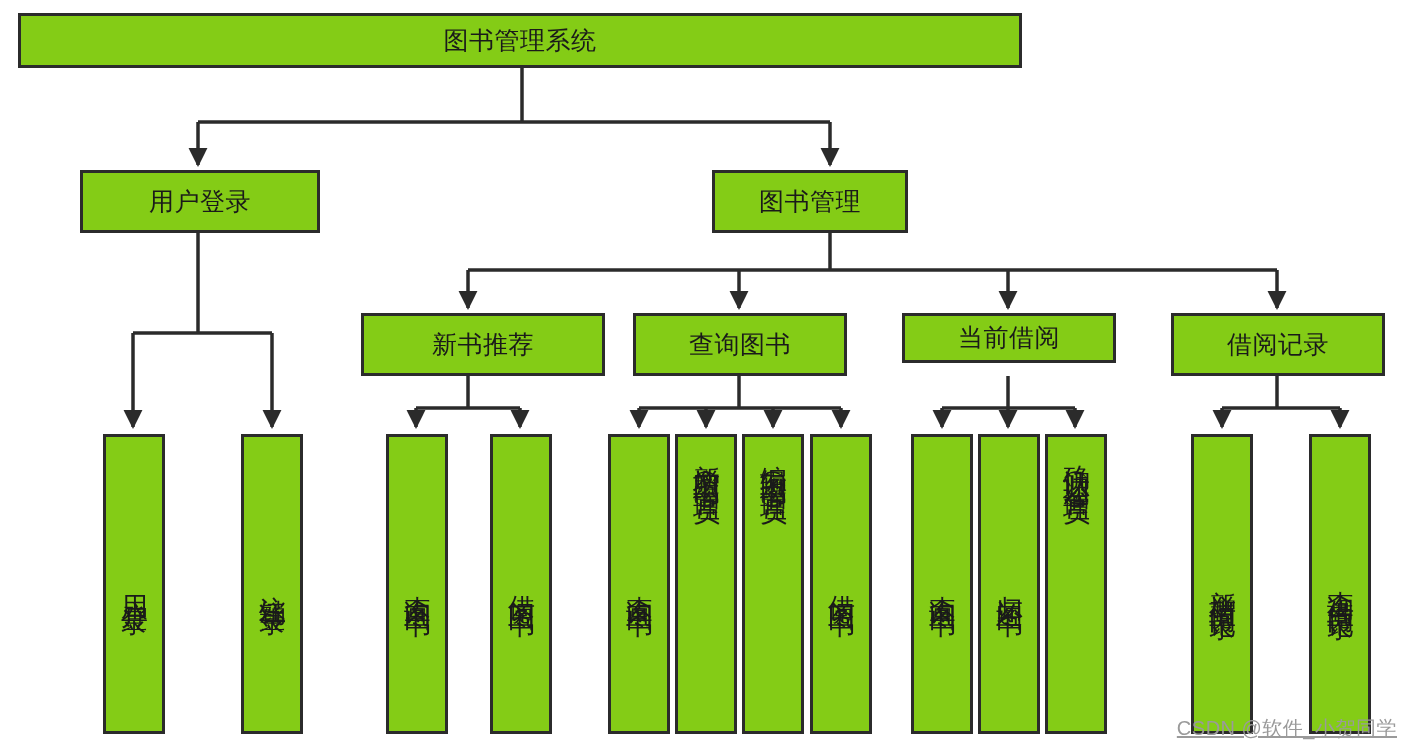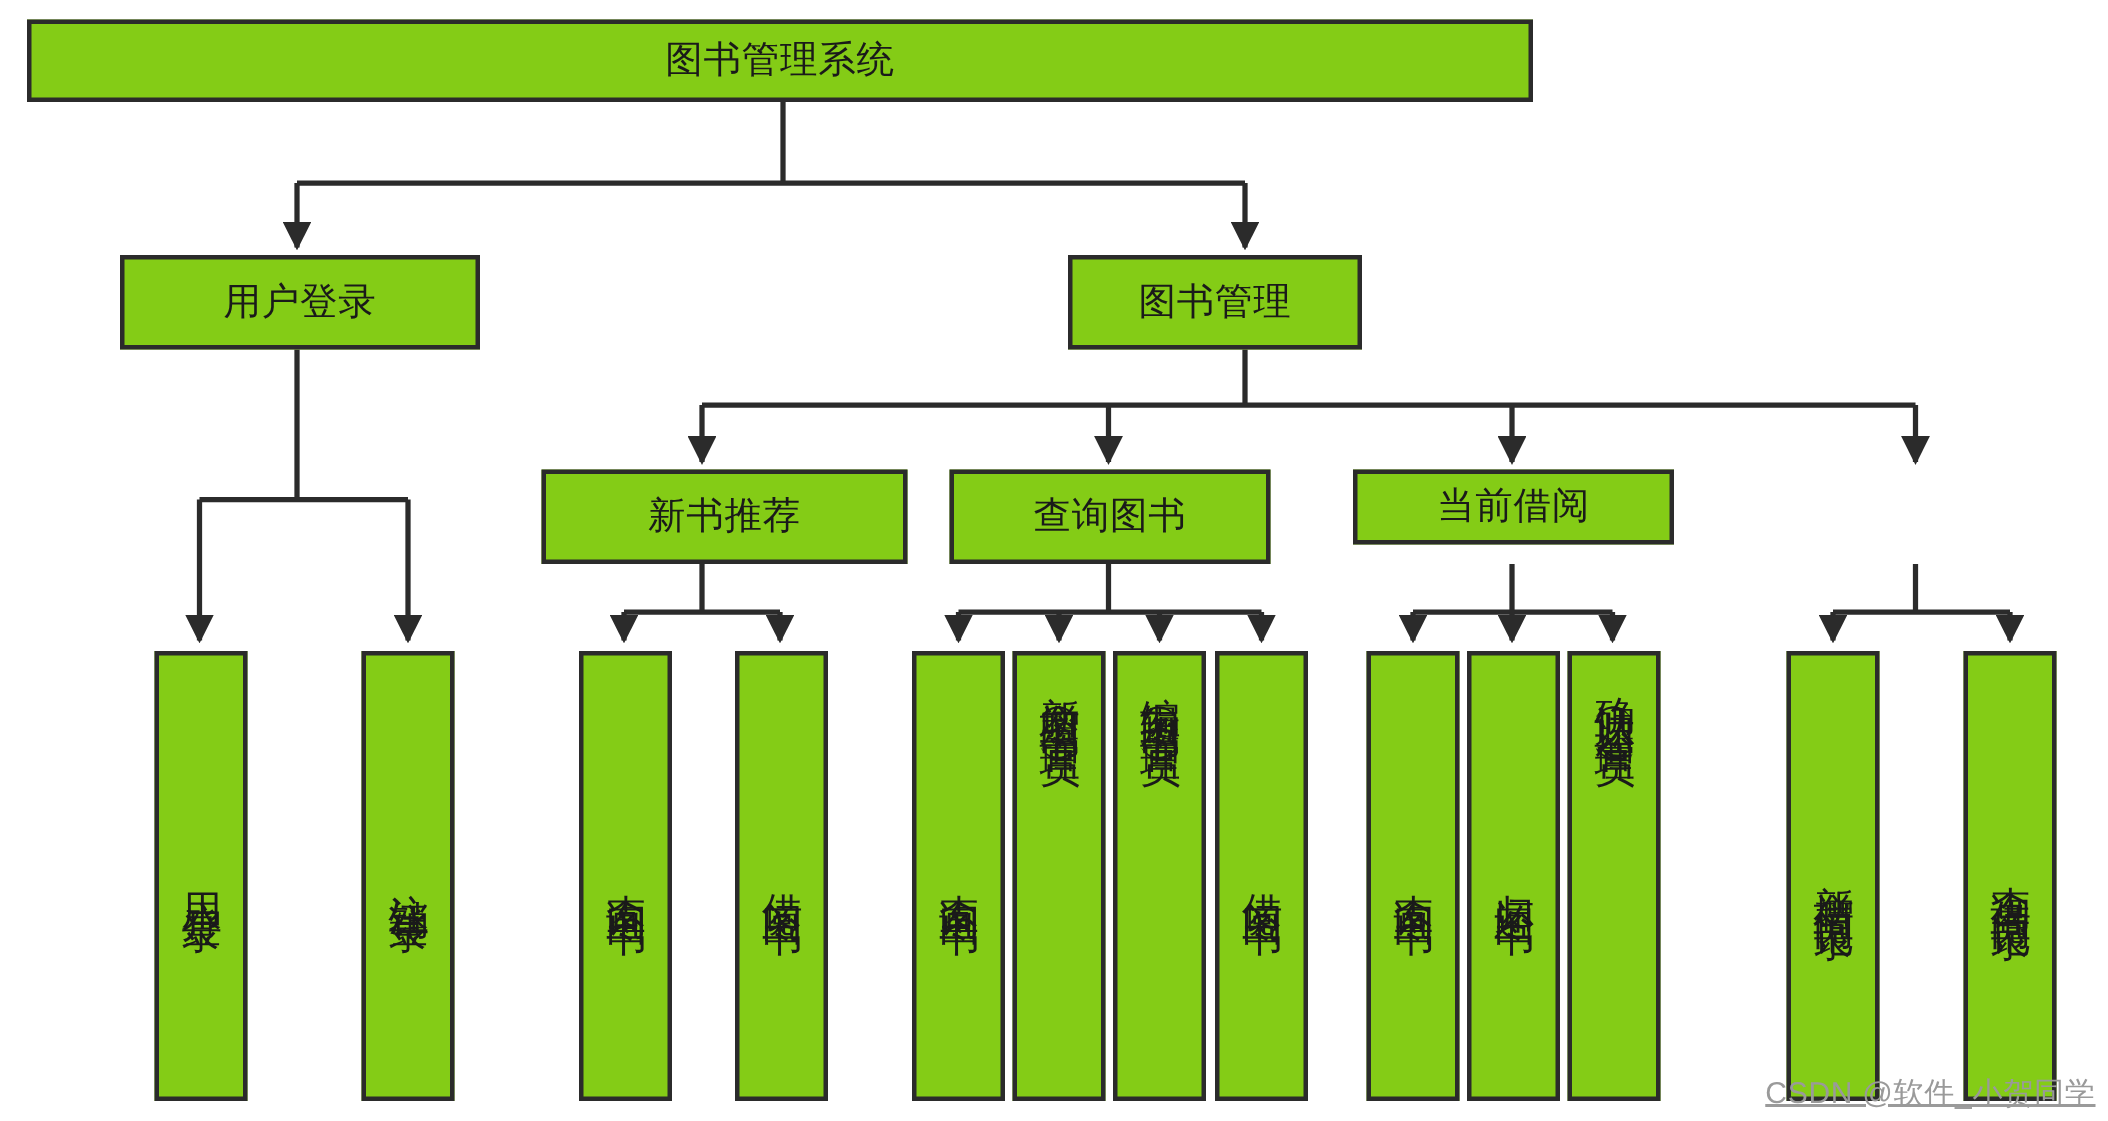--- a/index.html
+++ b/index.html
@@ -145,20 +145,23 @@
 
   <div class="node horiz" style="left:361px; top:313px; width:244px; height:63px;">
     <span class="label">新书推荐</span>
   </div>
   <div class="node horiz" style="left:633px; top:313px; width:214px; height:63px;">
     <span class="label">查询图书</span>
   </div>
   <div class="node horiz" style="left:902px; top:313px; width:214px; height:50px;">
     <span class="label">当前借阅</span>
   </div>
+  <div class="node horiz" style="left:1171px; top:313px; width:214px; height:63px;">
+    <span class="label">借阅记录</span>
+  </div>
 
   <div class="node vert" style="left:103px; top:434px; width:62px; height:300px;">
     <span class="label">用户登录</span>
   </div>
   <div class="node vert" style="left:241px; top:434px; width:62px; height:300px;">
     <span class="label">注销登录</span>
   </div>
 
   <div class="node vert" style="left:386px; top:434px; width:62px; height:300px;">
     <span class="label">查询图书</span>

